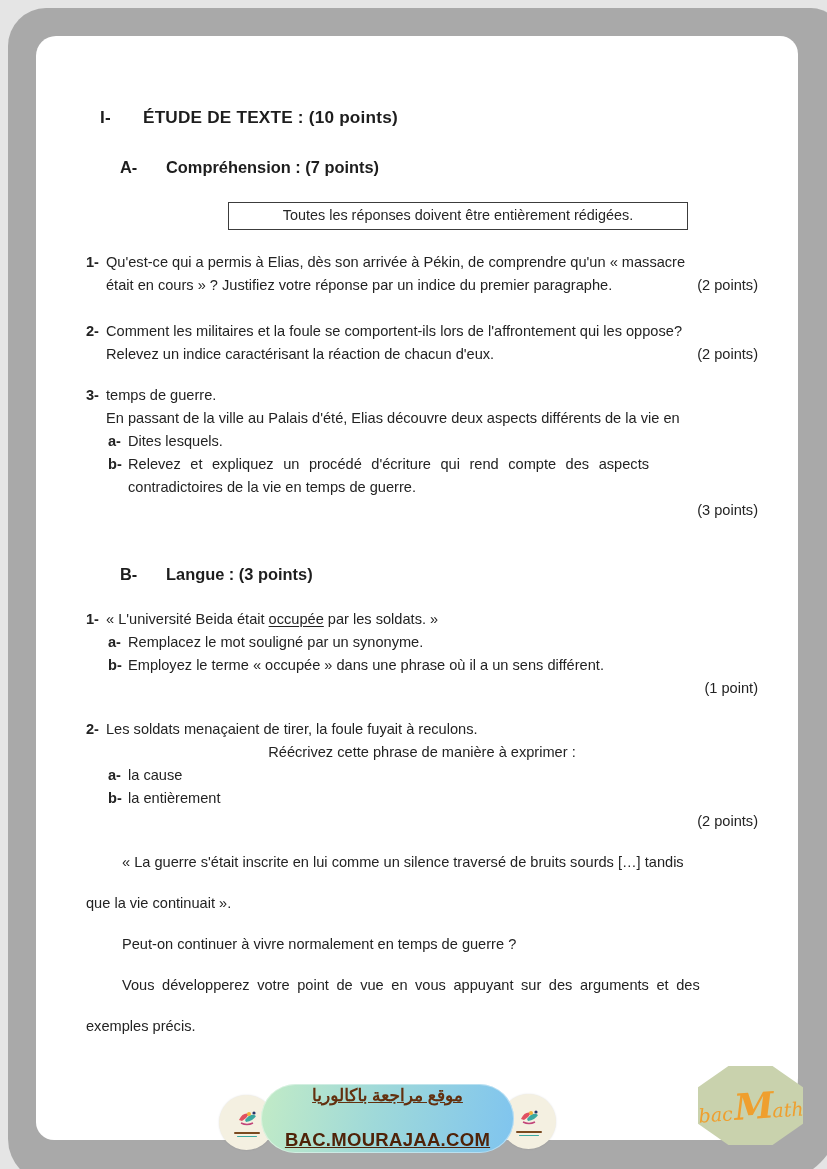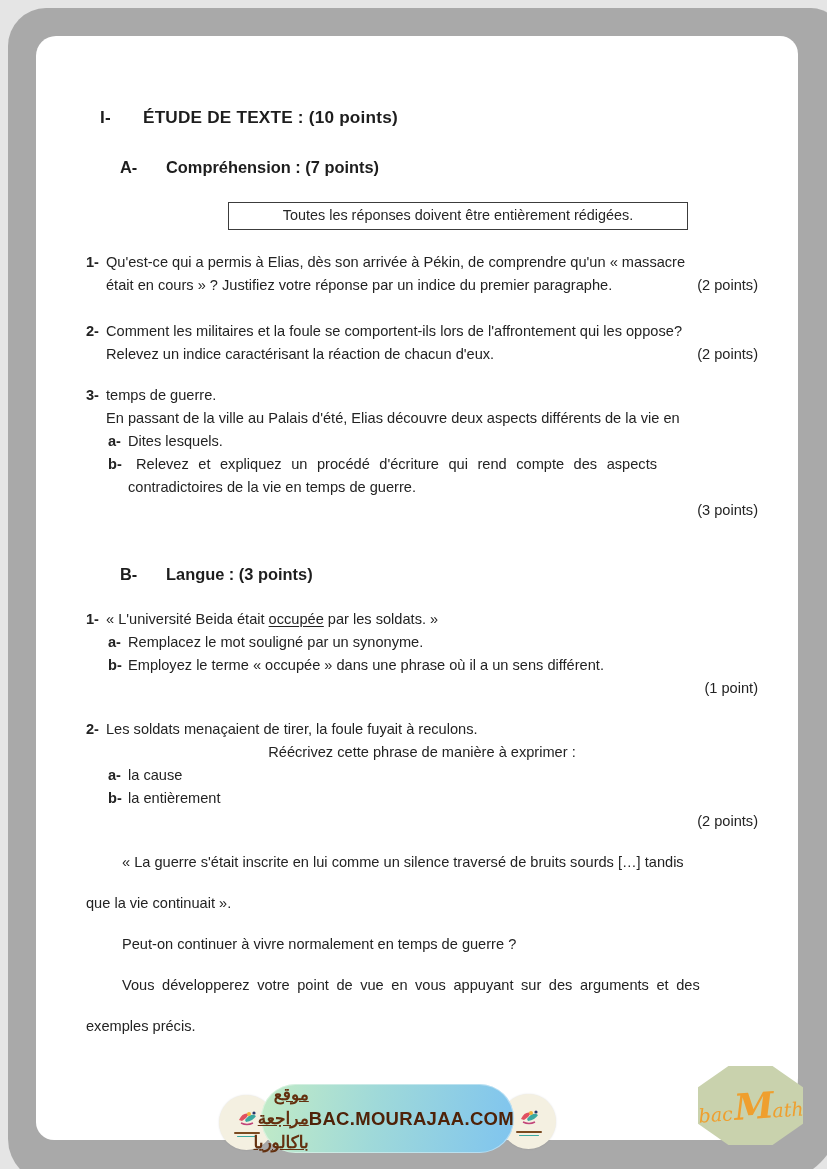--- a/index.html
+++ b/index.html
@@ -56,52 +56,52 @@
   .points { white-space:nowrap; padding-left:10px; }
   .points-line { text-align:right; }
 
   .sub { display:flex; padding-left:2px; }
   .sub-label { width:20px; flex:0 0 20px; font-weight:bold; }
 
   .q1 { margin-bottom:23px; }
   .q2 { margin-bottom:18px; }
   .q3 .points-line { margin-top:0; }
 
-  .wide { word-spacing:5.5px;margin-left:8px; }
+  .wide { word-spacing:5.5px; }
 
   .partB-h { margin-top:41px; margin-bottom:22px; }
   .bq1 { margin-bottom:18px; }
   .bq1 .points-line { margin-top:0; }
   .bq2-full { padding-left:0;text-align:center; }
   .bq2-subs { padding-left:20px; }
 
   .u { text-decoration:underline; text-underline-offset:2px; }
 
   .sec2-h { margin-top:43px; margin-bottom:28px; }
 
   .essay p { text-indent:36px;margin-top:18px; }
   .essay .no-indent { text-indent:0; }
   .essay .wide2 { word-spacing:3.5px; }
 
   
   .badge-pill {
     position:absolute; left:261px; top:1084px; width:253px; height:69px;
     border-radius:35px;
     background:linear-gradient(100deg,#c2ebc6 0%,#9fd9d9 45%,#7fc4ef 100%);
-    display:flex; align-items:center; justify-content:flex-end;
+    display:flex; flex-direction:column; align-items:center; justify-content:space-between;
     z-index:6; box-shadow:0 0 0 1px rgba(255,255,255,.4) inset;
     cursor:pointer;
   }
   .badge-arabic {
     direction:rtl; font-size:17px; font-weight:bold; color:#63300f;
     text-decoration:underline; line-height:24px;
   }
   .badge-url {
     font-size:18.5px; font-weight:800; color:#4f2208;
-    letter-spacing:.3px; line-height:26px;
+    text-decoration:underline; letter-spacing:.3px; line-height:26px;
   }
 
   .logo-circle {
     position:absolute; width:55px; height:55px; border-radius:50%;
     background:#f4f0e1; z-index:5;
     display:flex; flex-direction:column; align-items:center; justify-content:center;
     box-shadow:0 0 2px rgba(0,0,0,.12);
   }
   .logo-circle.left  { left:219px; top:1095px; }
   .logo-circle.right { left:501px; top:1094px; }

